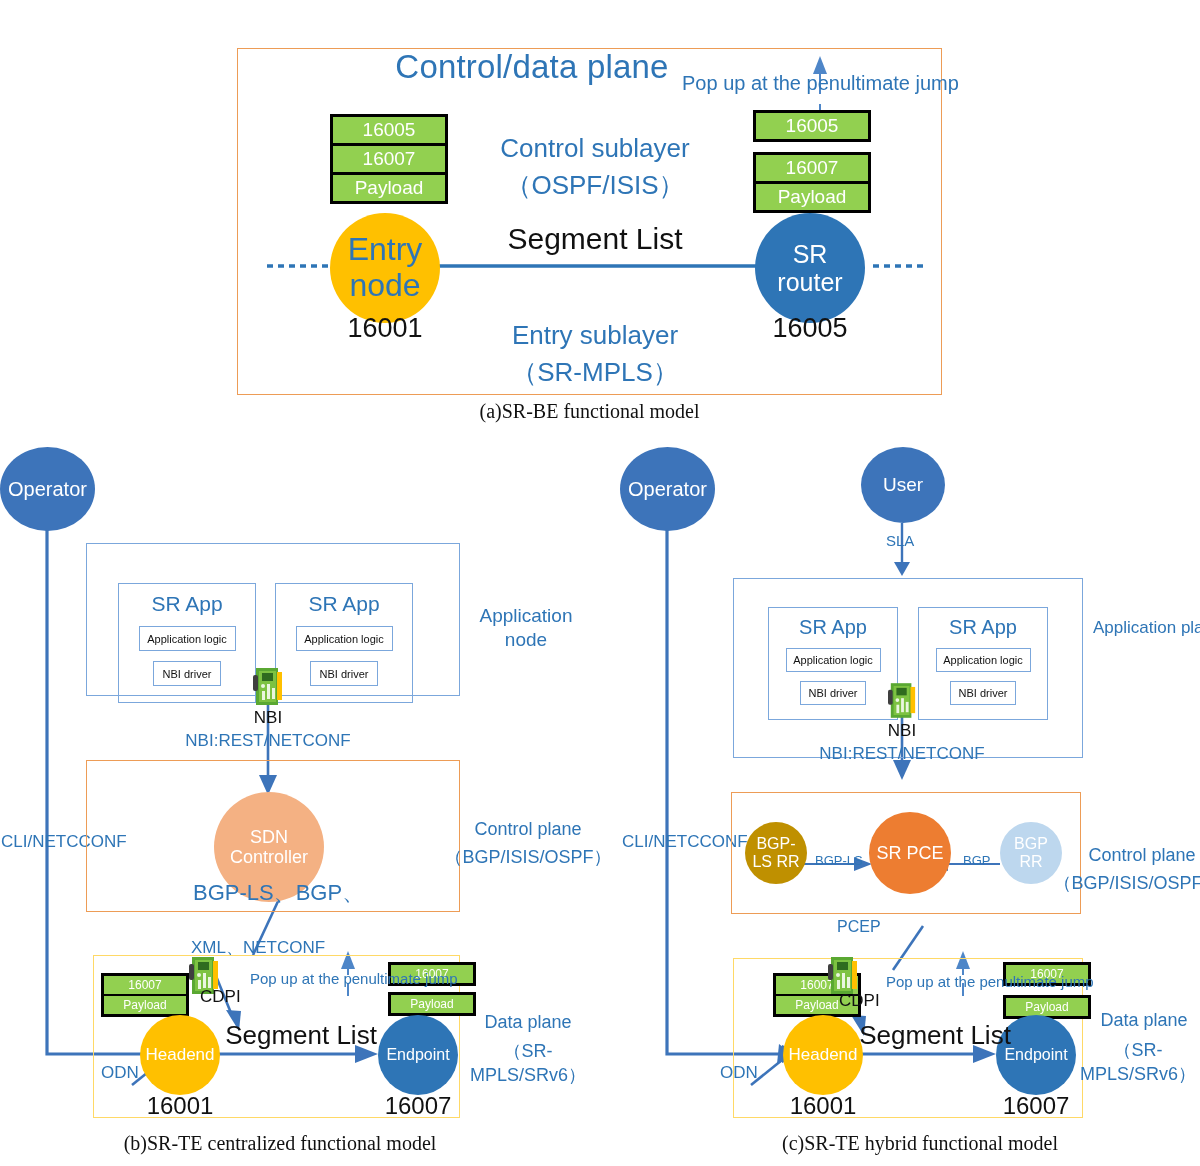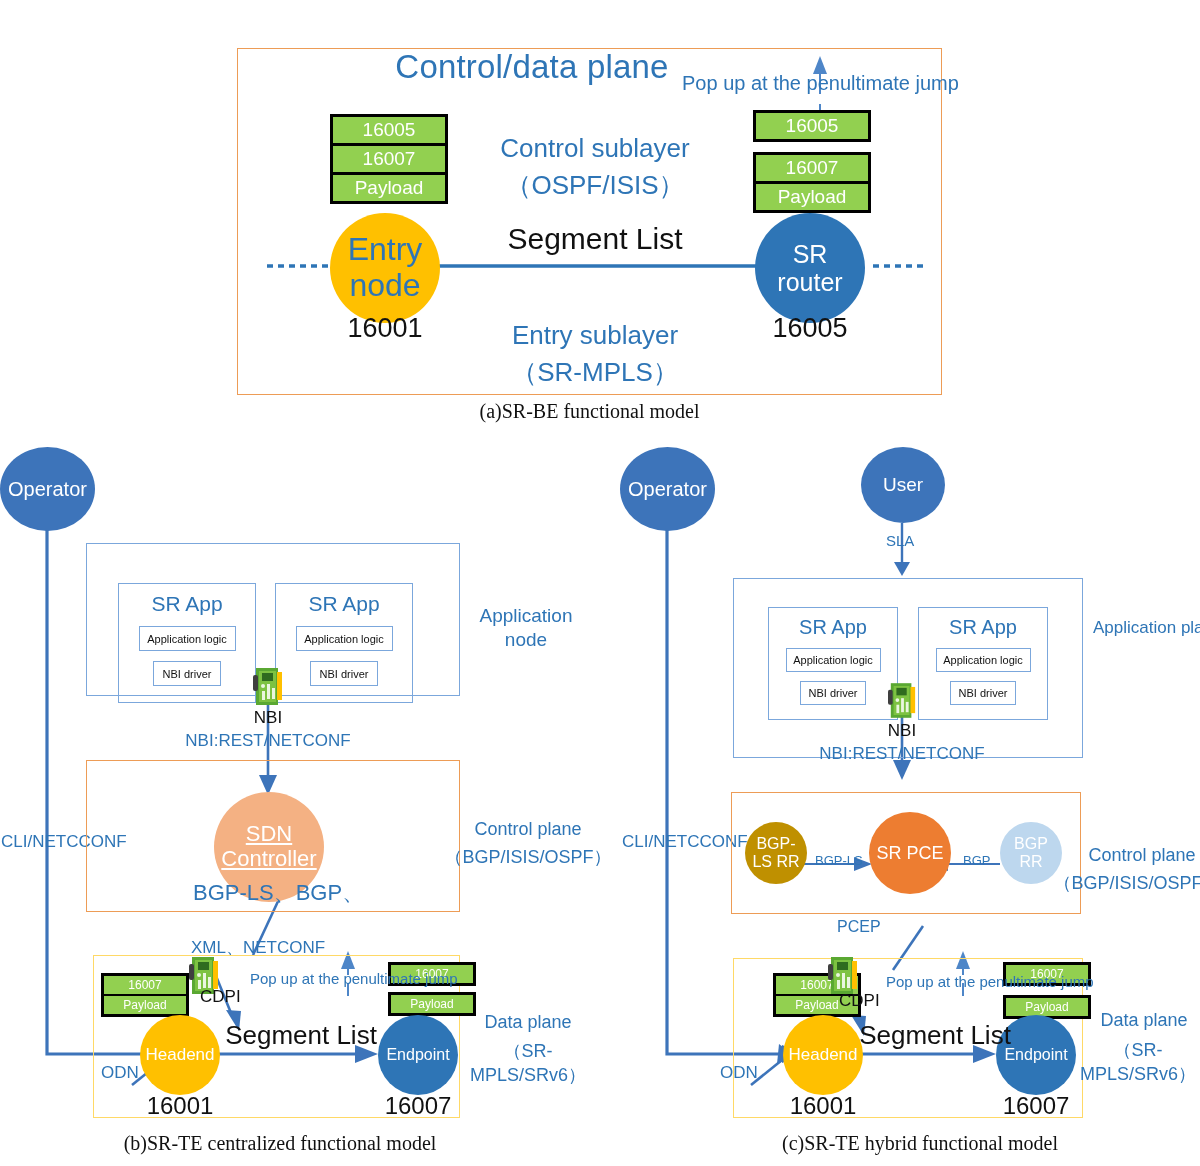--- a/index.html
+++ b/index.html
@@ -161,21 +161,21 @@
   <rect x="9" y="25" width="3" height="9" fill="#EAF6E0"></rect>
   <rect x="19" y="22" width="3" height="11" fill="#EAF6E0"></rect>
 </svg>
 <div class="abs blacktxt ctr" style="left:238px;top:708px;width:60px;font-size:17px;">NBI</div>
 <div class="abs bluetxt ctr" style="left:178px;top:731px;width:180px;font-size:17px;">NBI:REST/NETCONF</div>
 
 <div class="abs box-orange" style="left:86px;top:760px;width:374px;height:152px;"></div>
 <div class="abs bluetxt ctr" style="left:462px;top:819px;width:132px;font-size:18px;">Control plane</div>
 <div class="abs bluetxt ctr" style="left:455px;top:845px;width:146px;font-size:18px;">（BGP/ISIS/OSPF）</div>
 
-<div class="abs circ salmon ctr" style="left:214px;top:792px;width:110px;height:110px;flex-direction:column;font-size:22px;text-decoration:underline;">
+<div class="abs circ salmon ctr" style="left:214px;top:792px;width:110px;height:110px;flex-direction:column;font-size:18px;">
   <span>SDN</span>
   <span>Controller</span>
 </div>
 
 <div class="abs bluetxt nolabelwrap" style="left:193px;top:878px;font-size:22px;">BGP-LS、BGP、</div>
 <div class="abs bluetxt nolabelwrap" style="left:191px;top:936px;font-size:17px;">XML、NETCONF</div>
 
 <div class="abs box-amber" style="left:93px;top:955px;width:367px;height:163px;"></div>
 <div class="abs bluetxt ctr" style="left:468px;top:1012px;width:120px;font-size:18px;">Data plane</div>
 <div class="abs bluetxt ctr" style="left:452px;top:1039px;width:152px;font-size:18px;">（SR-MPLS/SRv6）</div>

